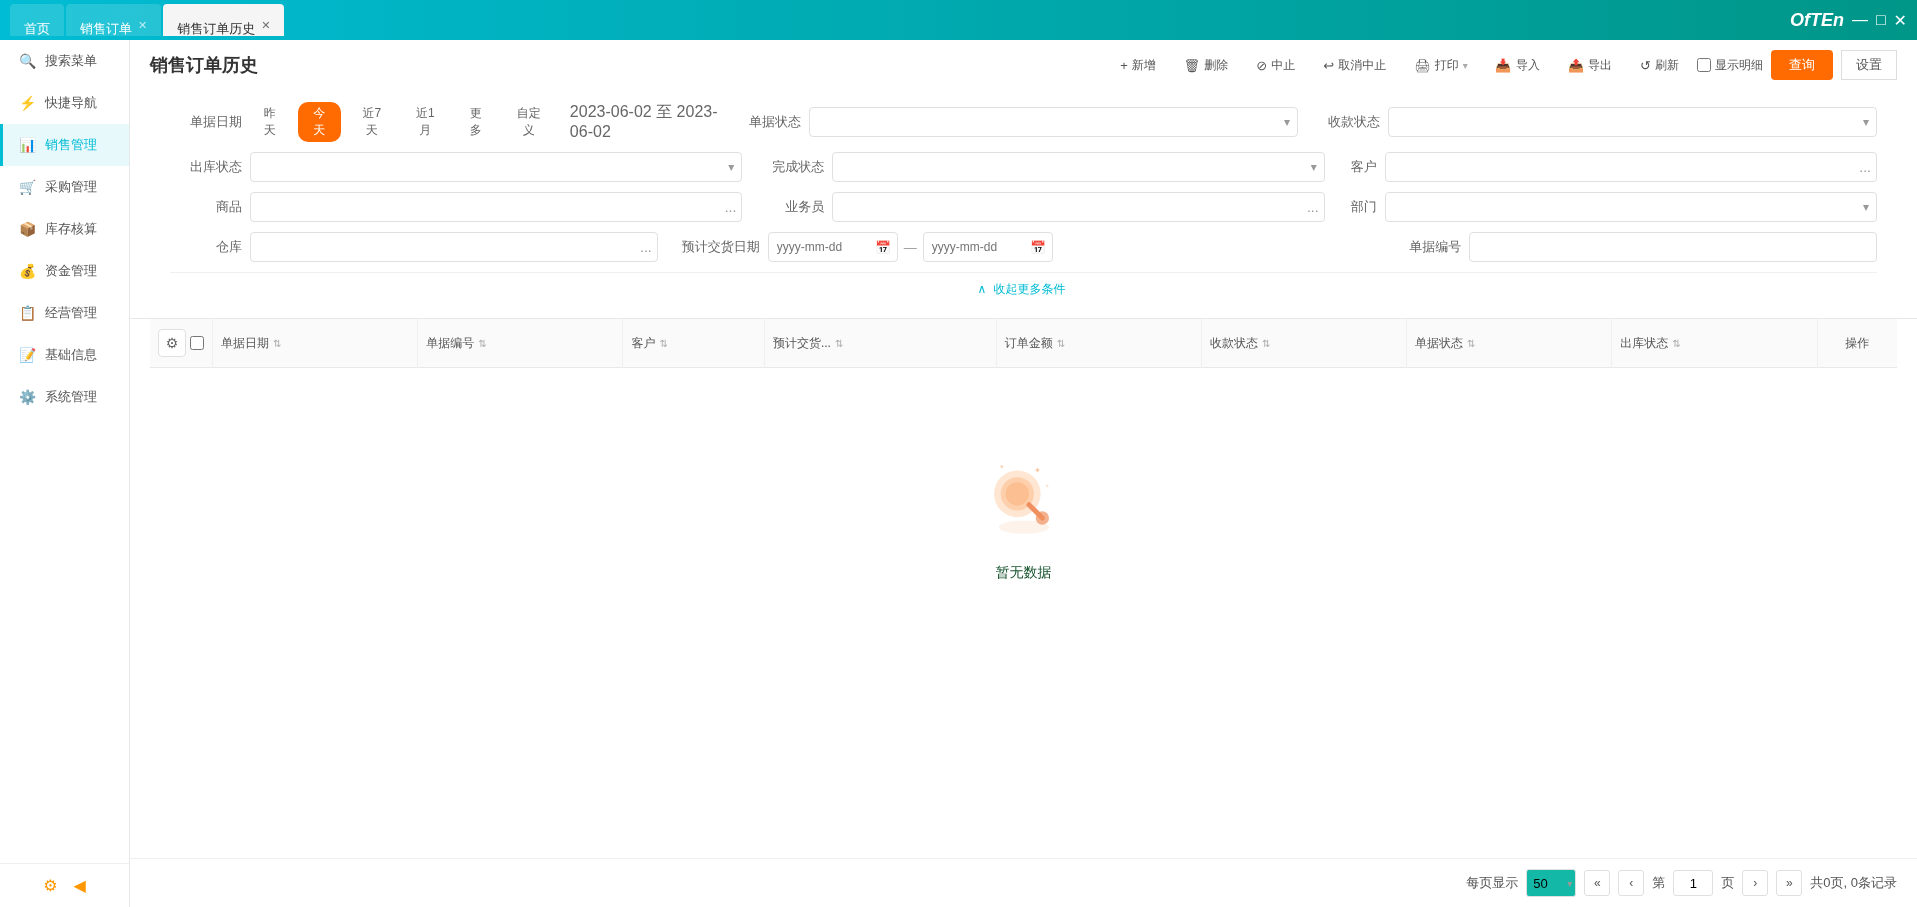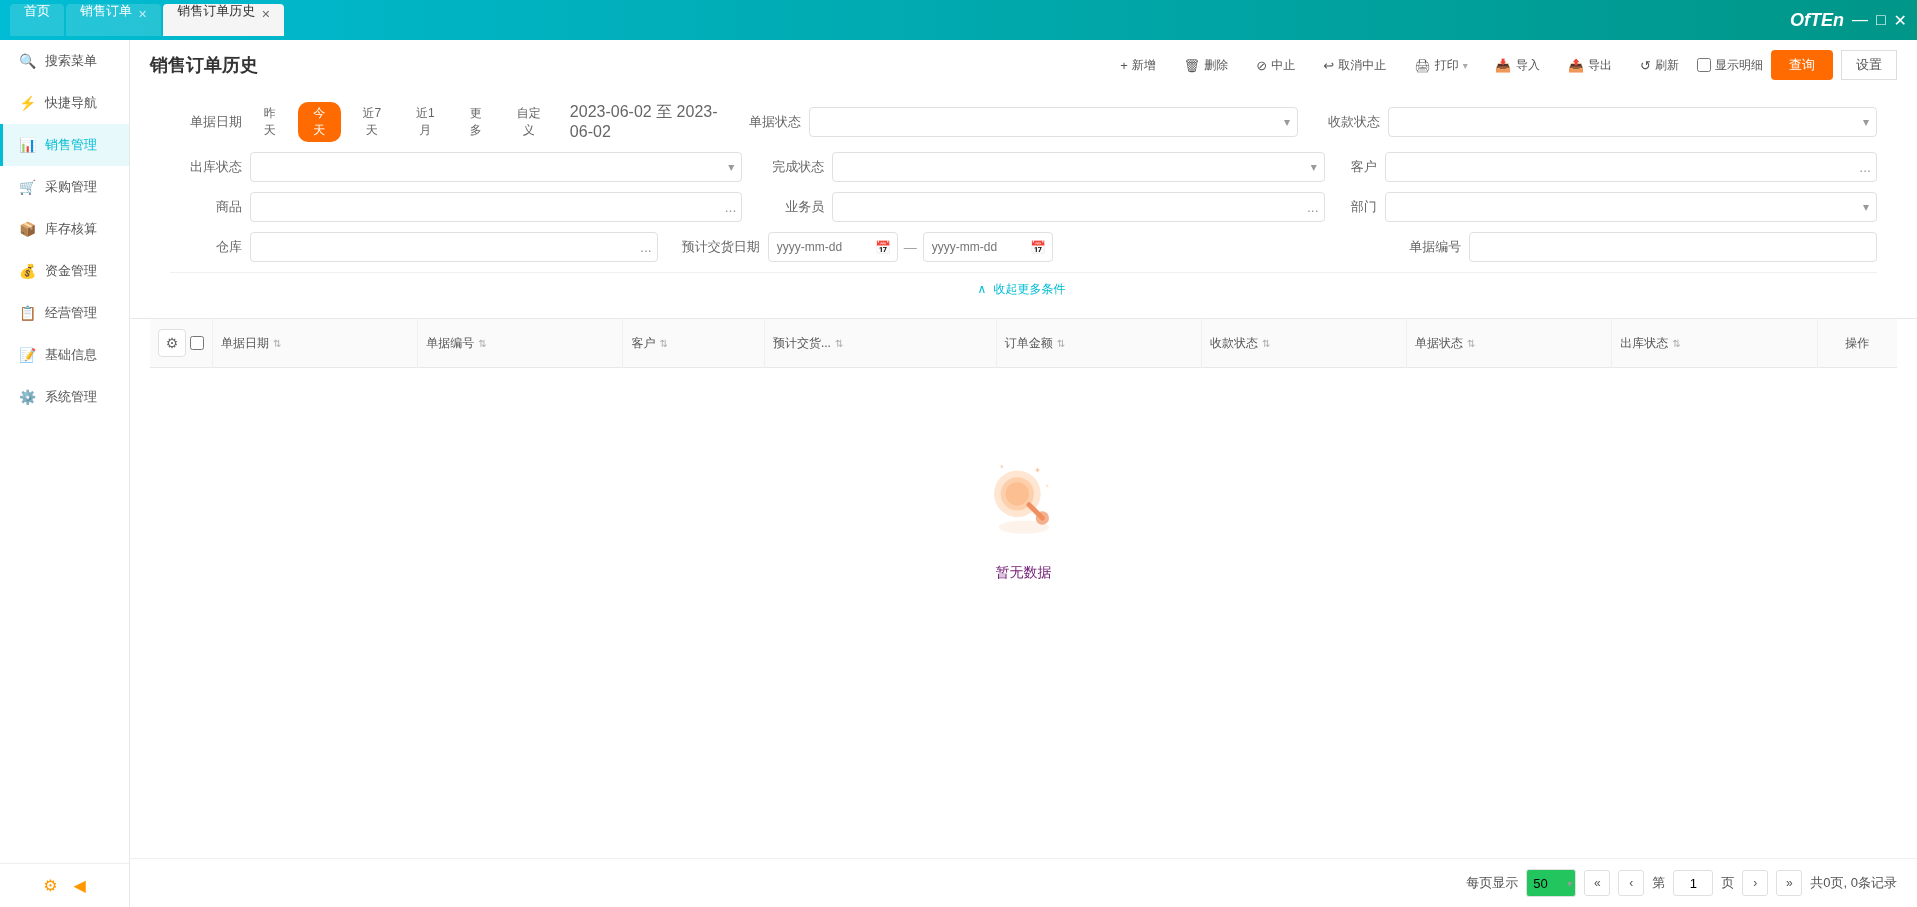--- a/index.html
+++ b/index.html
@@ -13,21 +13,21 @@
       align-items: center;
       padding: 0 10px;
       gap: 2px;
       flex-shrink: 0;
     }
     .tab-item {
       height: 22px;
       padding: 16px 14px;
       border-radius: 4px 4px 0 0;
       display: flex;
-      align-items: flex-end;
+      align-items: flex-start;
       gap: 6px;
       font-size: 13px;
       color: #fff;
       cursor: pointer;
       background: rgba(255,255,255,0.15);
       white-space: nowrap;
     }
     .tab-item.active {
       background: #f5f5f5;
       color: #333;
@@ -366,21 +366,21 @@
       padding: 80px 0;
       color: #999;
     }
     .empty-icon {
       width: 100px;
       height: 100px;
       margin-bottom: 16px;
     }
     .empty-text {
       font-size: 14px;
-      color: #701a75;
+      color: #14532d;
     }
 
     
     .pagination {
       display: flex;
       align-items: center;
       justify-content: flex-end;
       padding: 10px 20px;
       gap: 8px;
       font-size: 13px;
@@ -390,21 +390,21 @@
       flex-shrink: 0;
     }
     .page-size-select {
       height: 28px;
       border: 1px solid #e0e0e0;
       border-radius: 3px;
       padding: 0 20px 0 6px;
       font-size: 13px;
       appearance: none;
       cursor: pointer;
-      background: #22c55e;
+      background: #14b8a6;
     }
     .page-nav-btn {
       width: 26px;
       height: 26px;
       border: 1px solid #e0e0e0;
       border-radius: 3px;
       display: flex;
       align-items: center;
       justify-content: center;
       cursor: pointer;

